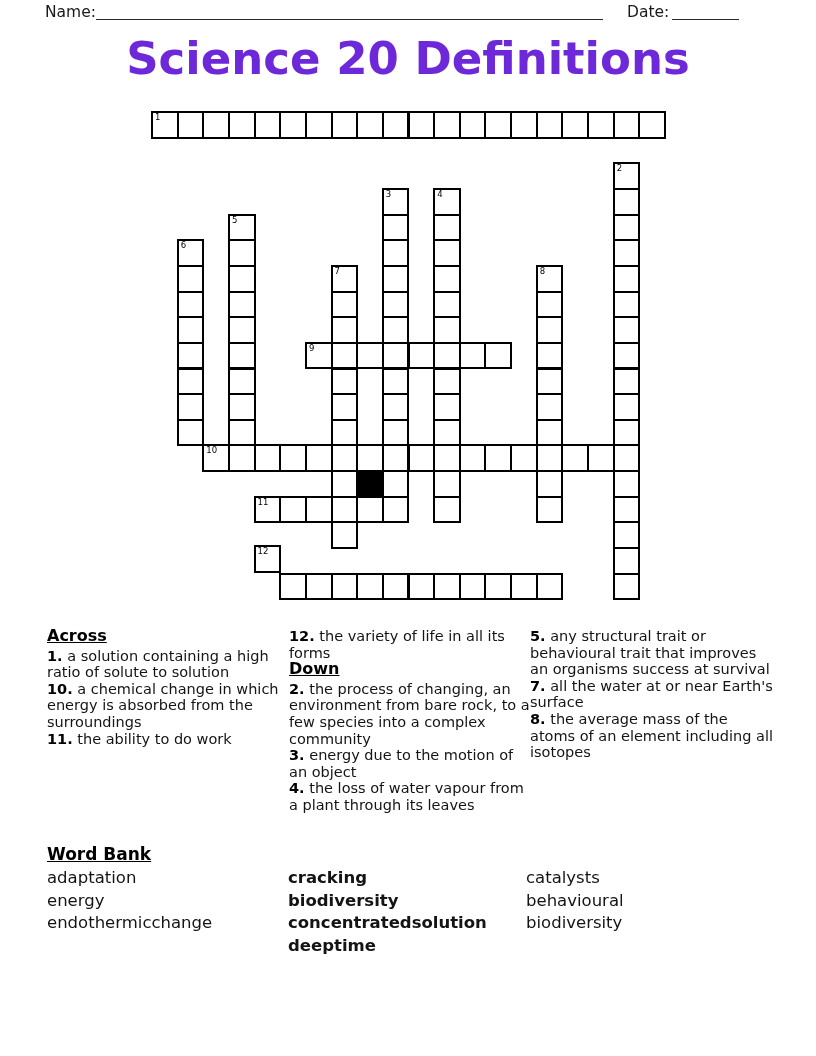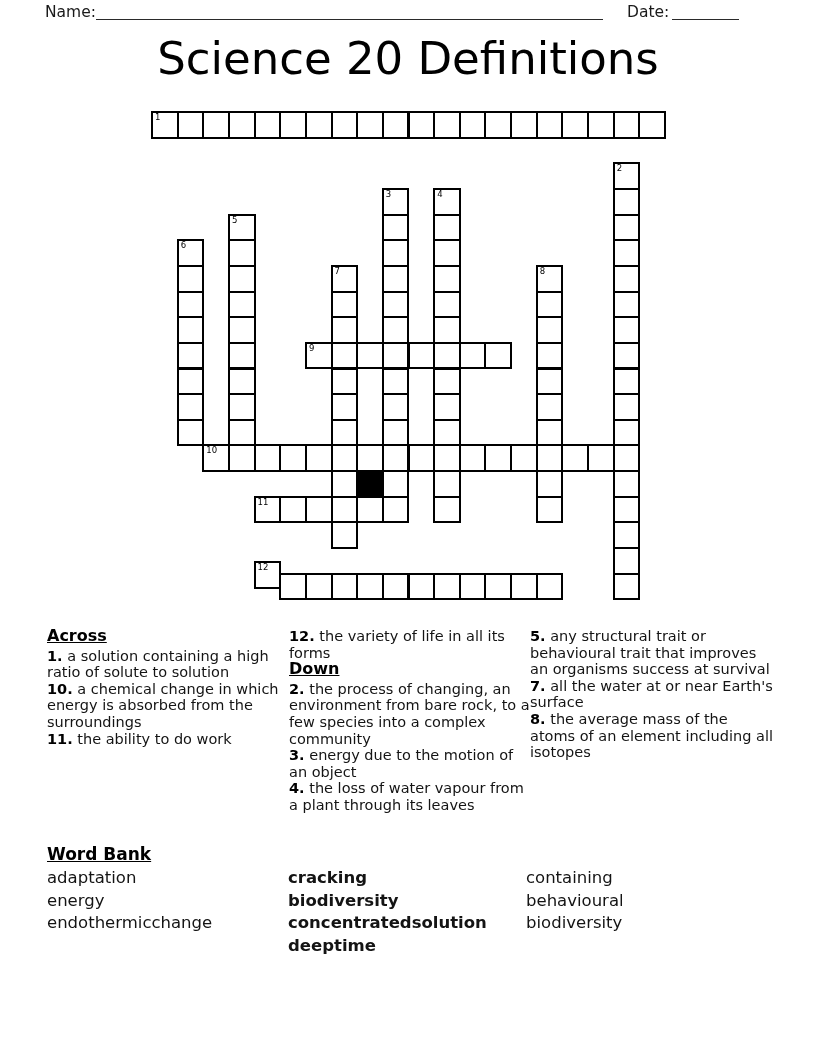--- a/index.html
+++ b/index.html
@@ -9,21 +9,21 @@
   
   .hdr-label{position:absolute;top:3px;font-size:15.5px;color:#1a1a1a;}
   .hdr-line{position:absolute;top:19px;border-bottom:1.5px solid #2a2a2a;height:0;}
   #name-label{left:45px;}
   #name-line{left:96px;width:507px;}
   #date-label{left:627px;}
   #date-line{left:672px;width:67px;}
 
   
   .title{position:absolute;left:0;top:31px;width:100%;text-align:center;
-         font-size:45px;line-height:56px;font-weight:400;color:#000000;}
+         font-size:45px;line-height:56px;font-weight:700;color:#6d28d9;}
 
   
   .grid{position:absolute;left:151px;top:111px;width:516px;height:490px;}
   .cell{position:absolute;box-sizing:border-box;border:2px solid #000;background:#fff;}
   .cell.black{background:#000;}
   .cellnum{position:absolute;top:0px;left:2px;font-size:8.5px;line-height:9px;color:#000;font-weight:400;}
 
   
   .clue-col{position:absolute;top:628px;font-size:14.5px;line-height:16.6px;color:#141414;}
   #clue-col-1{left:47px;width:240px;}
@@ -203,21 +203,21 @@
       <div class="cell" style="left: 436.05px; top: 333.45px; width: 27.65px; height: 27.65px;"></div>
       <div class="cell" style="left: 461.7px; top: 333.45px; width: 27.65px; height: 27.65px;"></div>
       <div class="cell" style="left: 102.6px; top: 384.75px; width: 37px; height: 27.65px;">
         <span class="cellnum">11</span>
       </div>
       <div class="cell" style="left: 128.25px; top: 384.75px; width: 27.65px; height: 27.65px;"></div>
       <div class="cell" style="left: 153.9px; top: 384.75px; width: 27.65px; height: 27.65px;"></div>
       <div class="cell" style="left: 179.55px; top: 384.75px; width: 27.65px; height: 27.65px;"></div>
       <div class="cell" style="left: 205.2px; top: 384.75px; width: 27.65px; height: 27.65px;"></div>
       <div class="cell" style="left: 230.85px; top: 384.75px; width: 27.65px; height: 27.65px;"></div>
-      <div class="cell" style="left: 102.6px; top: 450px; width: 27.65px; height: 27.65px;">
+      <div class="cell" style="left: 102.6px; top: 434px; width: 27.65px; height: 27.65px;">
         <span class="cellnum">12</span>
       </div>
       <div class="cell" style="left: 128.25px; top: 461.7px; width: 27.65px; height: 27.65px;"></div>
       <div class="cell" style="left: 153.9px; top: 461.7px; width: 27.65px; height: 27.65px;"></div>
       <div class="cell" style="left: 179.55px; top: 461.7px; width: 27.65px; height: 27.65px;"></div>
       <div class="cell" style="left: 205.2px; top: 461.7px; width: 27.65px; height: 27.65px;"></div>
       <div class="cell" style="left: 230.85px; top: 461.7px; width: 27.65px; height: 27.65px;"></div>
       <div class="cell" style="left: 256.5px; top: 461.7px; width: 27.65px; height: 27.65px;"></div>
       <div class="cell" style="left: 282.15px; top: 461.7px; width: 27.65px; height: 27.65px;"></div>
       <div class="cell" style="left: 307.8px; top: 461.7px; width: 27.65px; height: 27.65px;"></div>
@@ -252,18 +252,18 @@
       <div>energy</div>
       <div>endothermicchange</div>
     </div>
   <div class="wb-col" id="wb-col-2">
       <div>cracking</div>
       <div>biodiversity</div>
       <div>concentratedsolution</div>
       <div>deeptime</div>
     </div>
   <div class="wb-col" id="wb-col-3">
-      <div>containing</div>
+      <div>catalysts</div>
       <div>behavioural</div>
       <div>biodiversity</div>
     </div>
 
 </div>
 
 </body></html>

